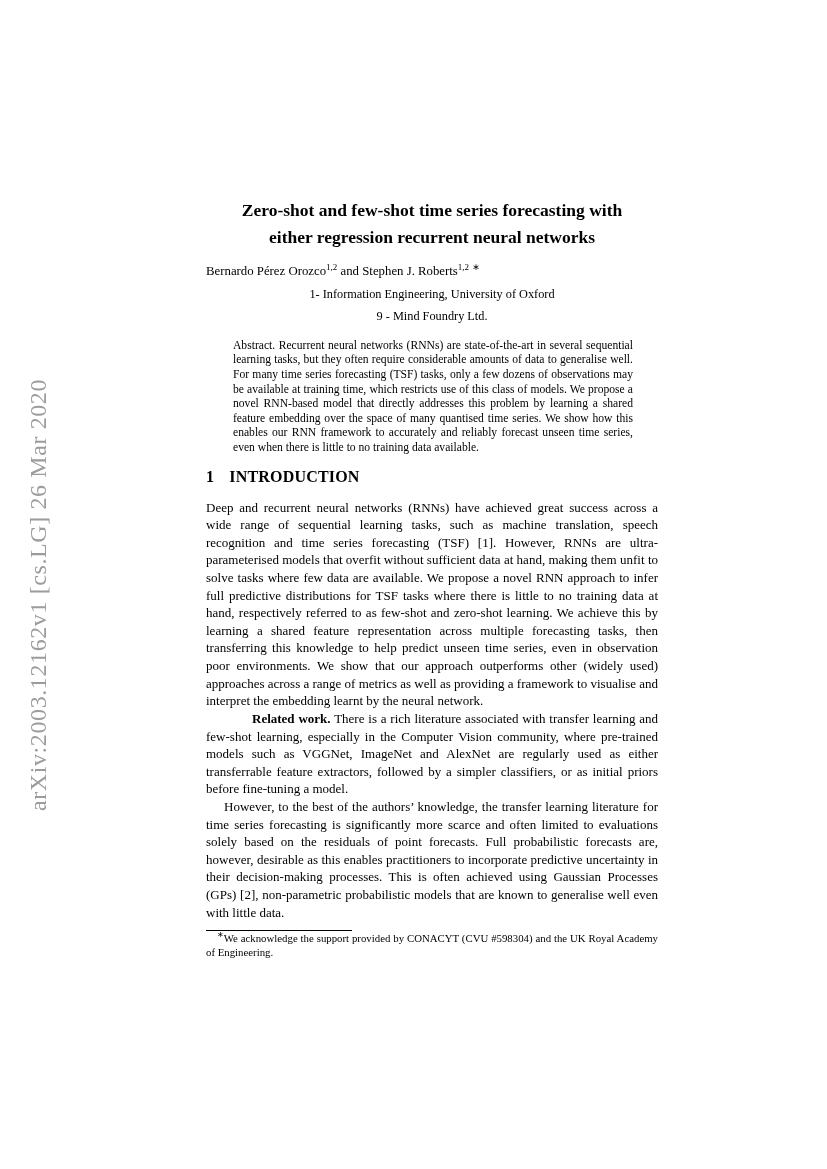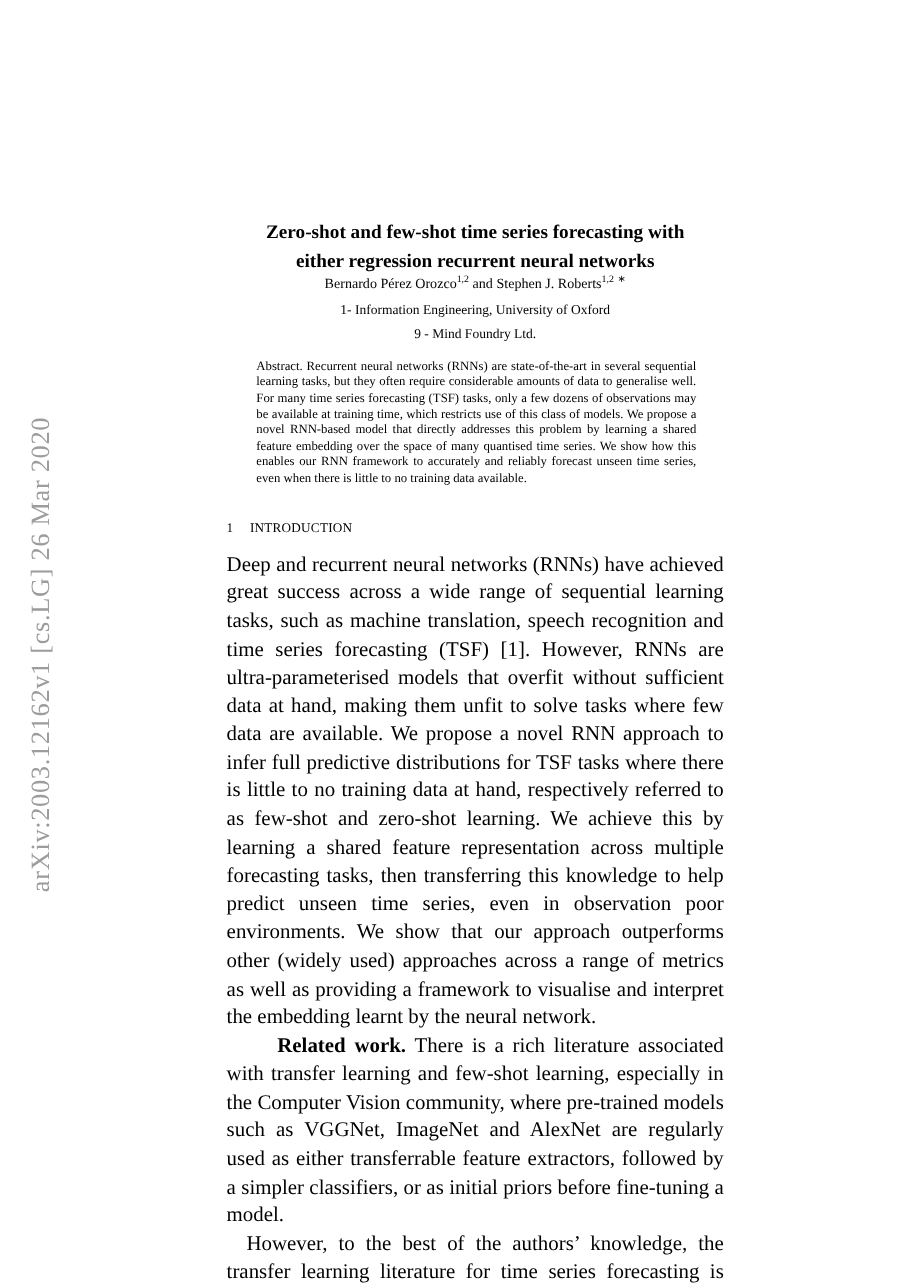--- a/index.html
+++ b/index.html
@@ -32,22 +32,23 @@
   }
 
   .title {
     text-align: center;
     font-size: 17.5px;
     font-weight: bold;
     line-height: 1.55;
   }
 
   .authors {
-    text-align: center;
+    text-align: left;
     font-size: 12.8px;
+    margin-top: 13px;
     font-family: Liberation Serif, serif;
   }
   .authors sup { font-size: 9px; line-height: 0; }
 
   .affiliations { margin-top: 4px; }
   .affil {
     text-align: center;
     font-size: 12.3px;
     line-height: 1.0;
     margin-top: 9px;
@@ -55,29 +56,29 @@
 
   .abstract {
     margin: 17px 25px 0 27px;
     font-size: 11.6px;
     line-height: 1.26;
     text-align: justify;
   }
   .abstract b { font-weight: normal; }
 
   .section-heading {
-    margin-top: 30px;
-    font-size: 12px;
-    font-weight: normal;
+    margin-top: 12px;
+    font-size: 16px;
+    font-weight: bold;
     letter-spacing: 0.2px;
   }
   .section-heading .secnum { margin-right: 15px; }
 
   .body-para {
-    font-size: 19px;
+    font-size: 13px;
     line-height: 1.355;
     text-align: justify;
   }
   .body-para.first { margin-top: 13px; }
   .body-para.indented { text-indent: 18px; }
   .body-para b { font-weight: bold; margin-left: 28px; }
 
   .footnote-rule {
     margin-top: 9px;
     width: 146px;

